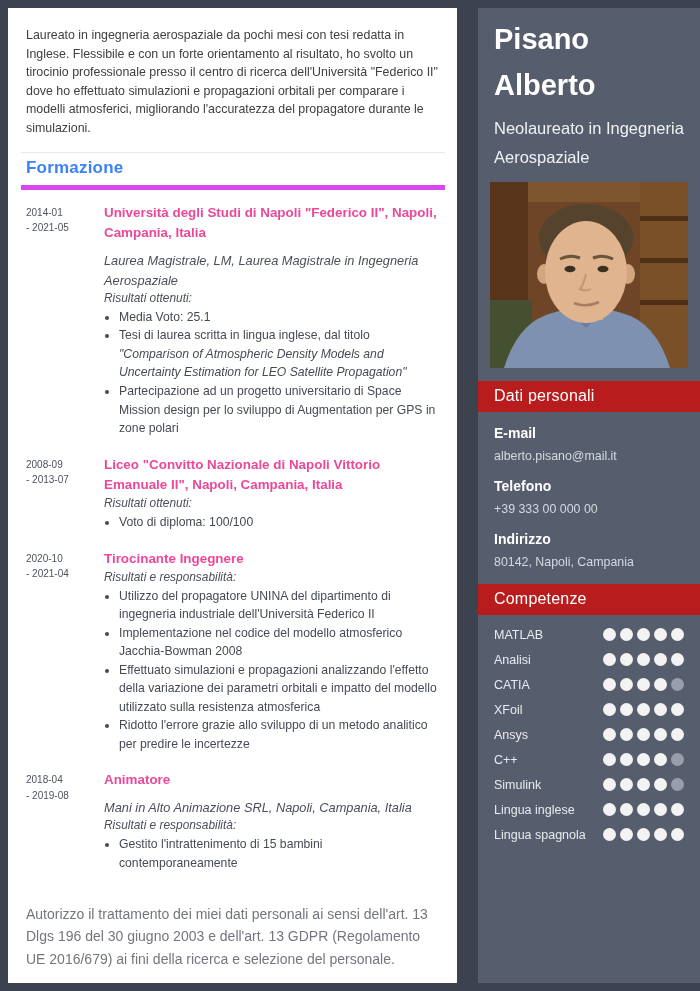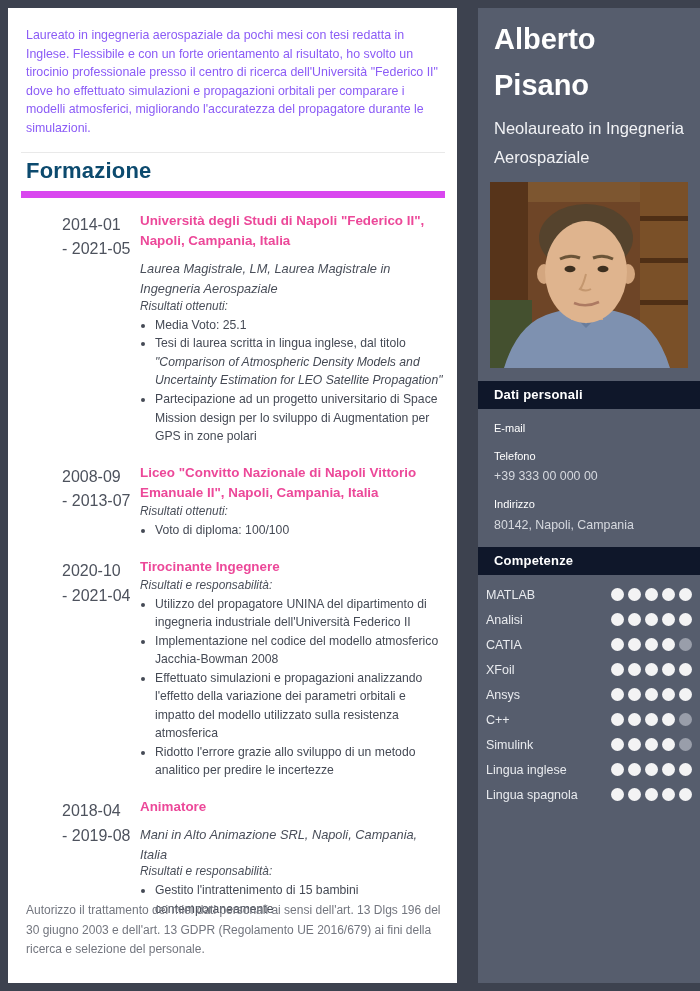--- a/index.html
+++ b/index.html
@@ -13,73 +13,73 @@
   .frame { position:absolute; top:8px; left:8px; bottom:8px; right:0; display:flex; }
 
   
   .main {
     width:449px; min-width:449px;
     background:#ffffff;
     padding:12px 12px 12px 13px;
     position:relative;
   }
   .intro {
-    font-size:12.4px; line-height:1.5; color:#8b5cf6;
+    font-size:12.4px; line-height:1.5; color:#404040;
     margin:6px 2px 14px 5px;
   }
   h2.section {
-    font-size:22px; font-weight:bold; color:#0c4a6e;
-    border-top:1px solid #e9e9e9; border-bottom:7px solid #d946ef;
+    font-size:17px; font-weight:bold; color:#3b82f6;
+    border-top:1px solid #e9e9e9; border-bottom:5px solid #d946ef;
     padding:5px 0 7px 5px; margin:0 0 13px 0;
     letter-spacing:.2px;
   }
   .entry, .cert { display:flex; margin:0 0 17px 5px; }
   .datecol {
     width:78px; min-width:78px;
-    font-size:16px; color:#4d525d; line-height:1.55; padding-top:2px;margin-left:36px;
+    font-size:10px; color:#4d525d; line-height:1.55; padding-top:2px;
   }
   .datecol span { display:block; }
   .content { flex:1; padding-right:2px; }
   .entry-title {
     font-size:13.4px; font-weight:bold; color:#ec4899; line-height:1.55;
   }
   .entry-sub {
     font-size:12.8px; font-style:italic; color:#4a4f5a;
     margin-top:7px; line-height:1.55;
   }
   .results {
     font-size:11.9px; font-style:italic; color:#4a4f5a; 
   }
   ul.bullets { margin:3px 0 0; padding-left:15px; }
   ul.bullets li { font-size:12.2px; color:#454a55; line-height:1.52; }
   .legal {
-    position:absolute; left:18px; right:16px; bottom:24px;
-    font-size:12px; color:#73767f; line-height:1.6;
+    position:absolute; left:18px; right:16px; bottom:13px;
+    font-size:14px; color:#73767f; line-height:1.6;
   }
 
   
   .sidebar {
     width:222px; min-width:222px; margin-left:21px;
     background:#565d6d; color:#fff;
   }
   .name { font-size:29px; font-weight:bold; line-height:1.6; padding:8px 16px 0; color:#ffffff; }
   .tagline { font-size:16.5px; line-height:1.8; color:#f1f2f5; padding:5px 16px 0; }
   .photo { margin:9px 12px 0; height:186px; line-height:0; background:#6e4527; }
   .photo svg { width:100%; height:100%; }
   .band {
-    background:#0f172a; color:#fff;
-    font-size:13px; font-weight:bold;
+    background:#b91c1c; color:#fff;
+    font-size:16px; font-weight:normal;
     padding:6px 16px 7px; margin-top:13px;
     letter-spacing:.2px;
   }
   .personal { padding:12px 16px 0; }
   .pgroup { margin-bottom:12px; }
-  .plabel { font-weight:normal; font-size:11px; color:#ffffff; line-height:1.4; }
+  .plabel { font-weight:bold; font-size:14px; color:#ffffff; line-height:1.4; }
   .pvalue { font-size:12.4px; color:#d6d9df; margin-top:4px; line-height:1.4; }
-  ul.skills { list-style:none; padding:13px 8px 0; }
+  ul.skills { list-style:none; padding:13px 16px 0; }
   ul.skills li {
     display:flex; justify-content:space-between; align-items:center;
     margin-bottom:12px; height:13px;
   }
   .skill-label { font-size:12.5px; color:#e9ebef; }
   .dots { display:flex; gap:4px; }
   .dot { width:13px; height:13px; border-radius:50%; background:#999eaa; }
   .dot.filled { background:#f3f3f4; }
 </style>
 </head>
@@ -157,22 +157,22 @@
         </ul>
       </div>
     </div>
 
     <p class="legal">Autorizzo il trattamento dei miei dati personali ai sensi dell'art. 13 Dlgs 196 del 30 giugno 2003 e dell'art. 13 GDPR (Regolamento UE 2016/679) ai fini della ricerca e selezione del personale.</p>
   </main>
 
   <aside class="sidebar">
 
     <h1 class="name">
+      <div>Pisano</div>
       <div>Alberto</div>
-      <div>Pisano</div>
     </h1>
     <p class="tagline">Neolaureato in Ingegneria Aerospaziale</p>
 
     <div class="photo">
       <svg viewBox="0 0 198 186" preserveAspectRatio="none">
 
         <rect x="0" y="0" width="198" height="186" fill="#6e4527"></rect>
         <rect x="0" y="0" width="38" height="186" fill="#57341a"></rect>
         <rect x="150" y="0" width="48" height="186" fill="#7a5028"></rect>
         <rect x="150" y="34" width="48" height="5" fill="#4f2f15"></rect>
@@ -202,20 +202,21 @@
         <path d="M96,92 Q93,104 90,107 Q96,110 101,107" stroke="#c4976f" stroke-width="2" fill="none"></path>
 
         <path d="M84,121 Q96,126 109,120" stroke="#ad7a62" stroke-width="2.5" fill="none"></path>
       </svg>
     </div>
 
     <div class="band">Dati personali</div>
     <div class="personal">
       <div class="pgroup">
         <div class="plabel">E-mail</div>
+        <div class="pvalue">alberto.pisano@mail.it</div>
       </div>
       <div class="pgroup">
         <div class="plabel">Telefono</div>
         <div class="pvalue">+39 333 00 000 00</div>
       </div>
       <div class="pgroup">
         <div class="plabel">Indirizzo</div>
         <div class="pvalue">80142, Napoli, Campania</div>
       </div>
     </div>

